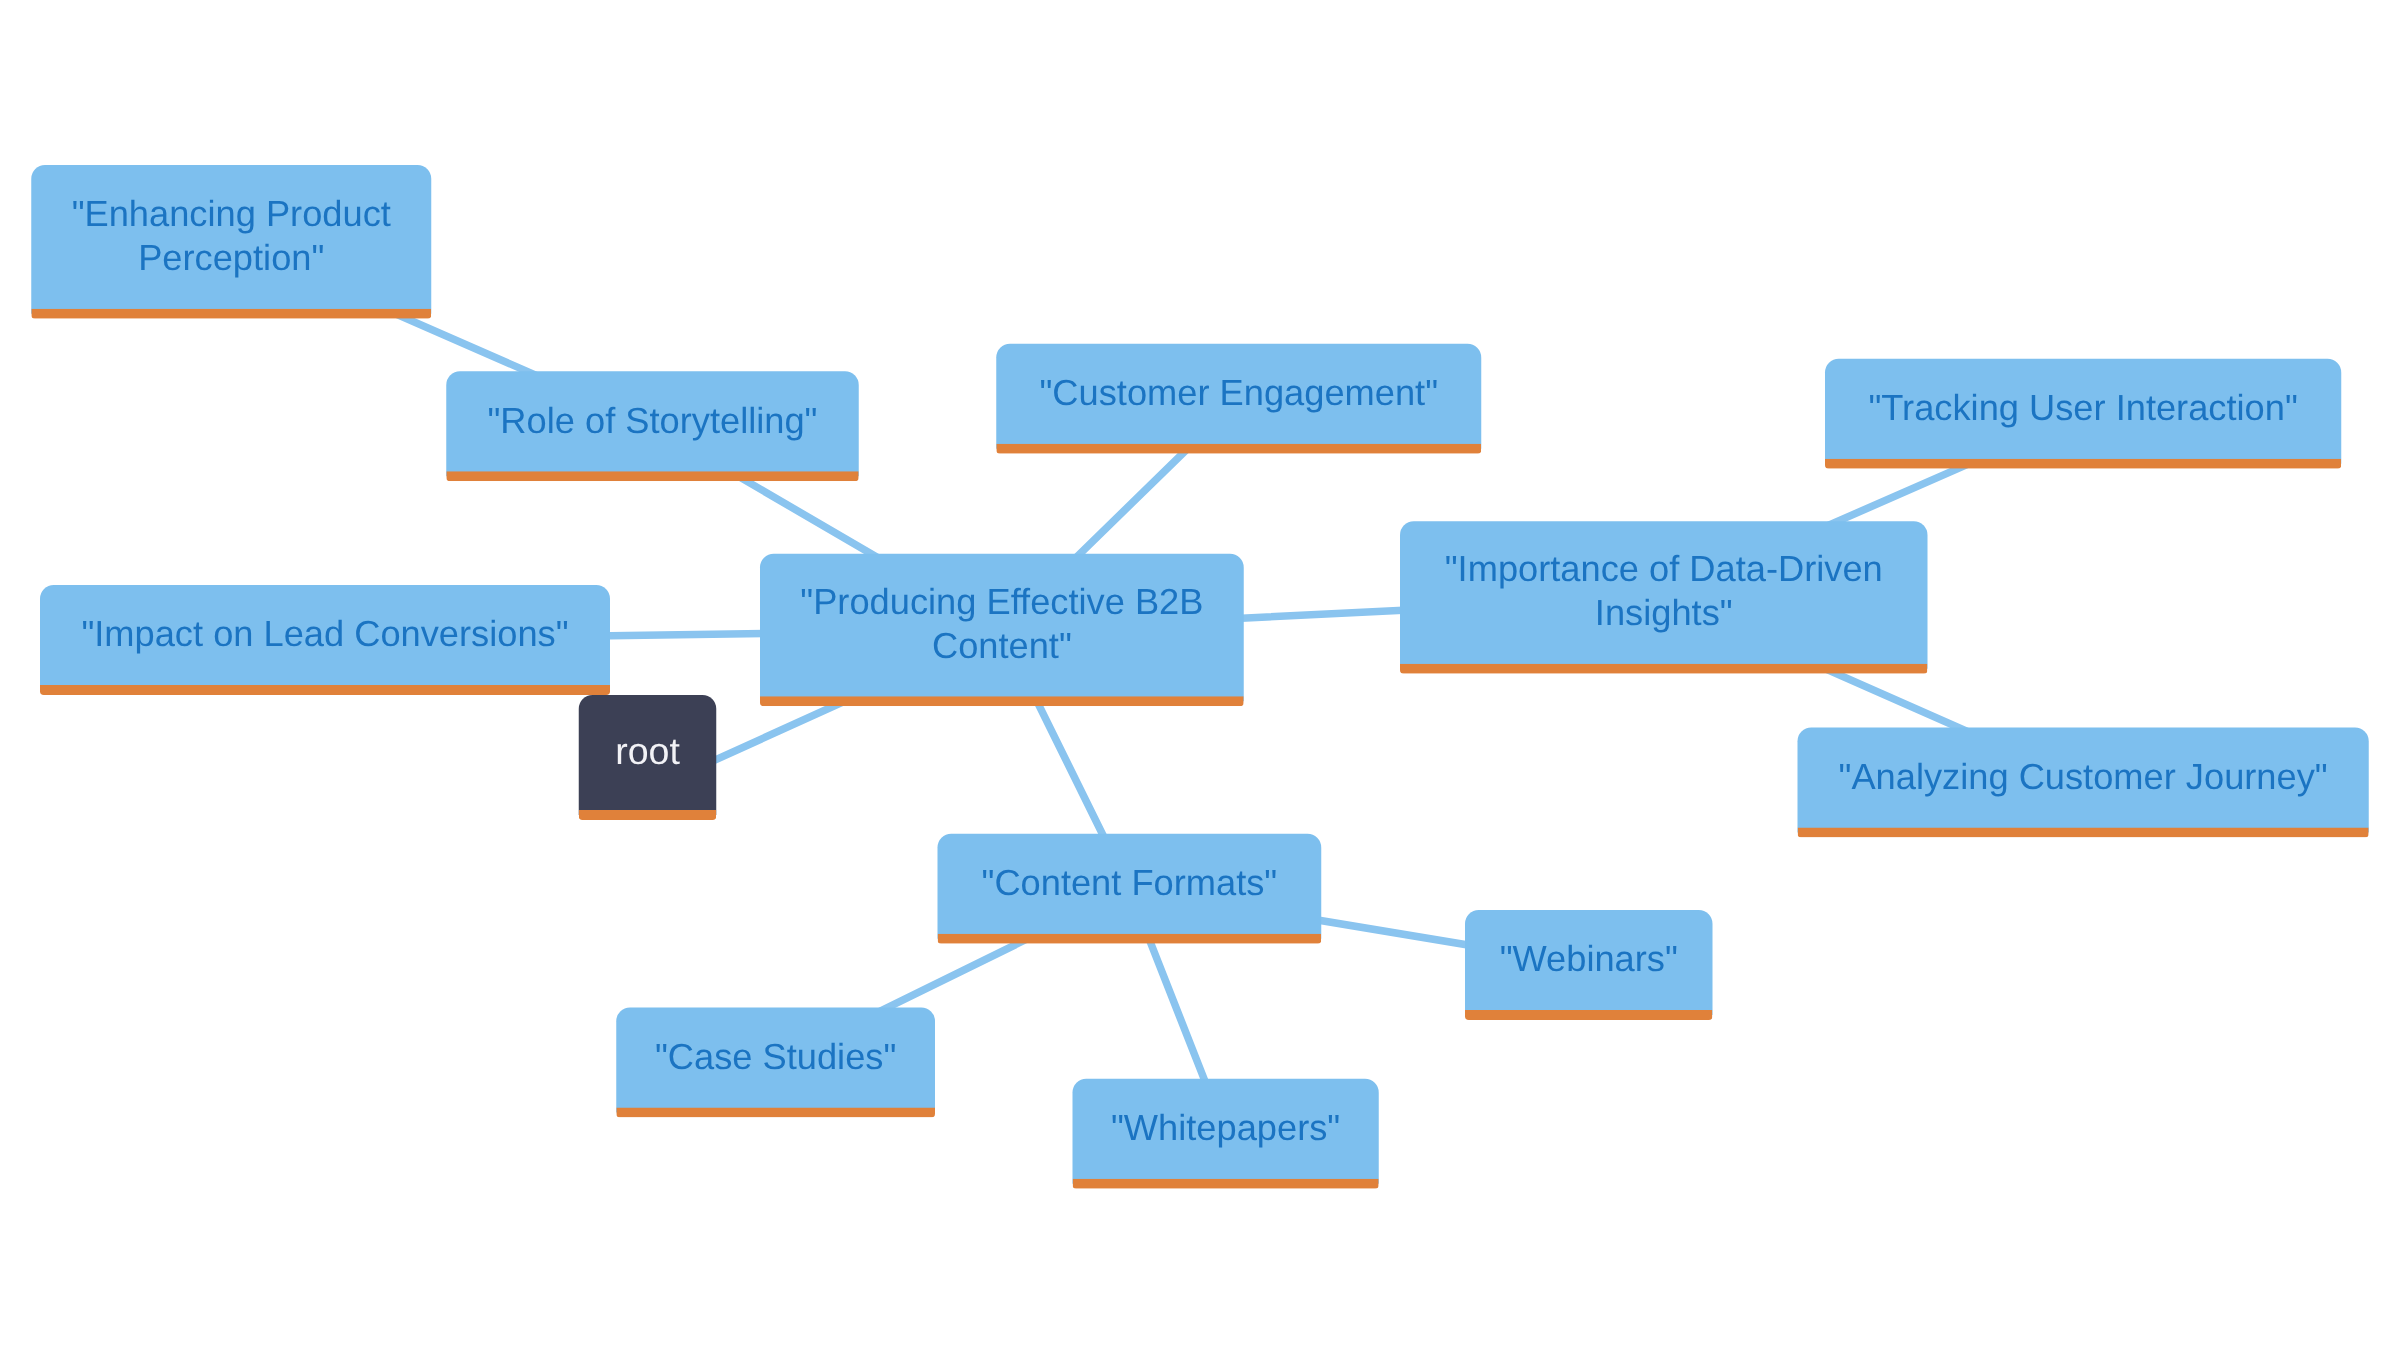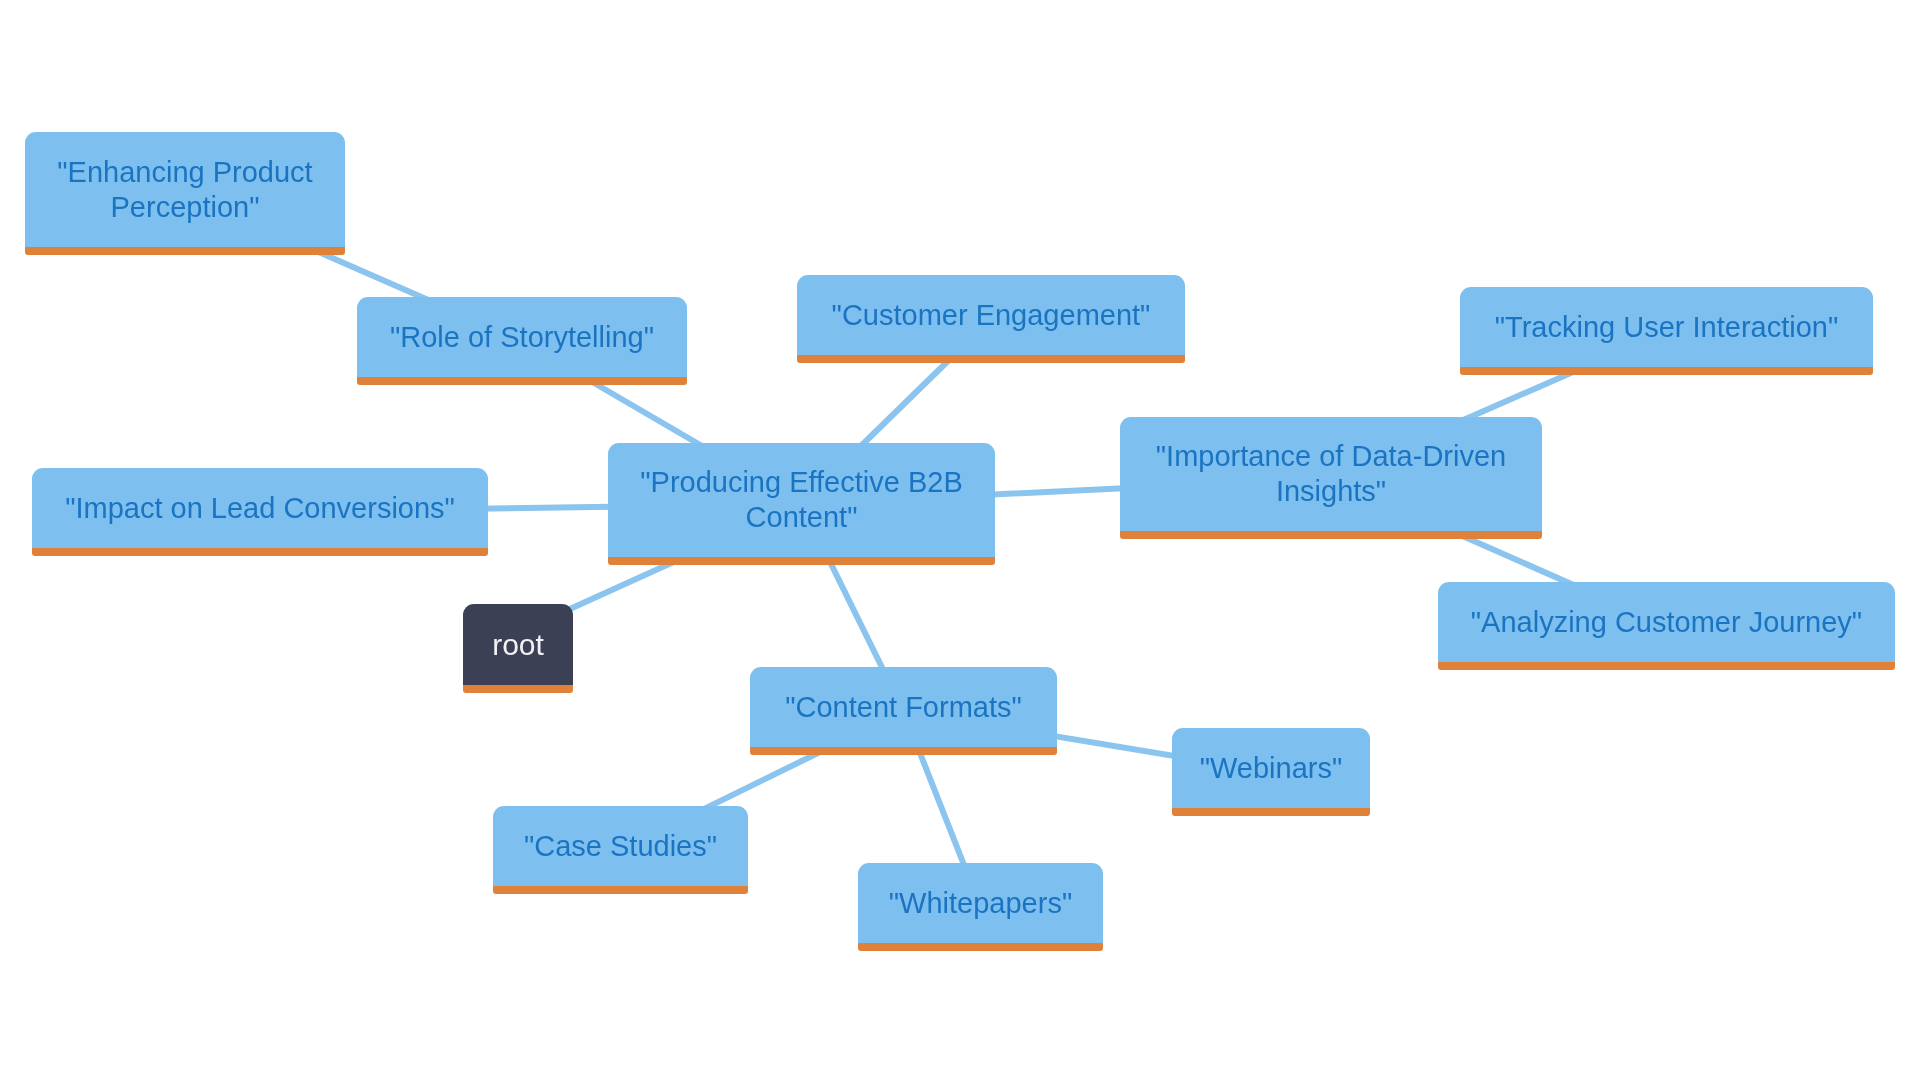--- a/index.html
+++ b/index.html
@@ -85,21 +85,21 @@
   </div>
 
   <div class="node" style="left:1460px; top:287px; width:413px; height:88px;">
     <span class="label">"Tracking User Interaction"</span>
   </div>
 
   <div class="node" style="left:1438px; top:582px; width:457px; height:88px;">
     <span class="label">"Analyzing Customer Journey"</span>
   </div>
 
-  <div class="node root-node" style="left:463px; top:604px; width:110px; height:89px;">
+  <div class="node root-node" style="left:463px; top:556px; width:110px; height:100px;">
     <span class="label">root</span>
   </div>
 
   <div class="node" style="left:750px; top:667px; width:307px; height:88px;">
     <span class="label">"Content Formats"</span>
   </div>
 
   <div class="node" style="left:1172px; top:728px; width:198px; height:88px;">
     <span class="label">"Webinars"</span>
   </div>

